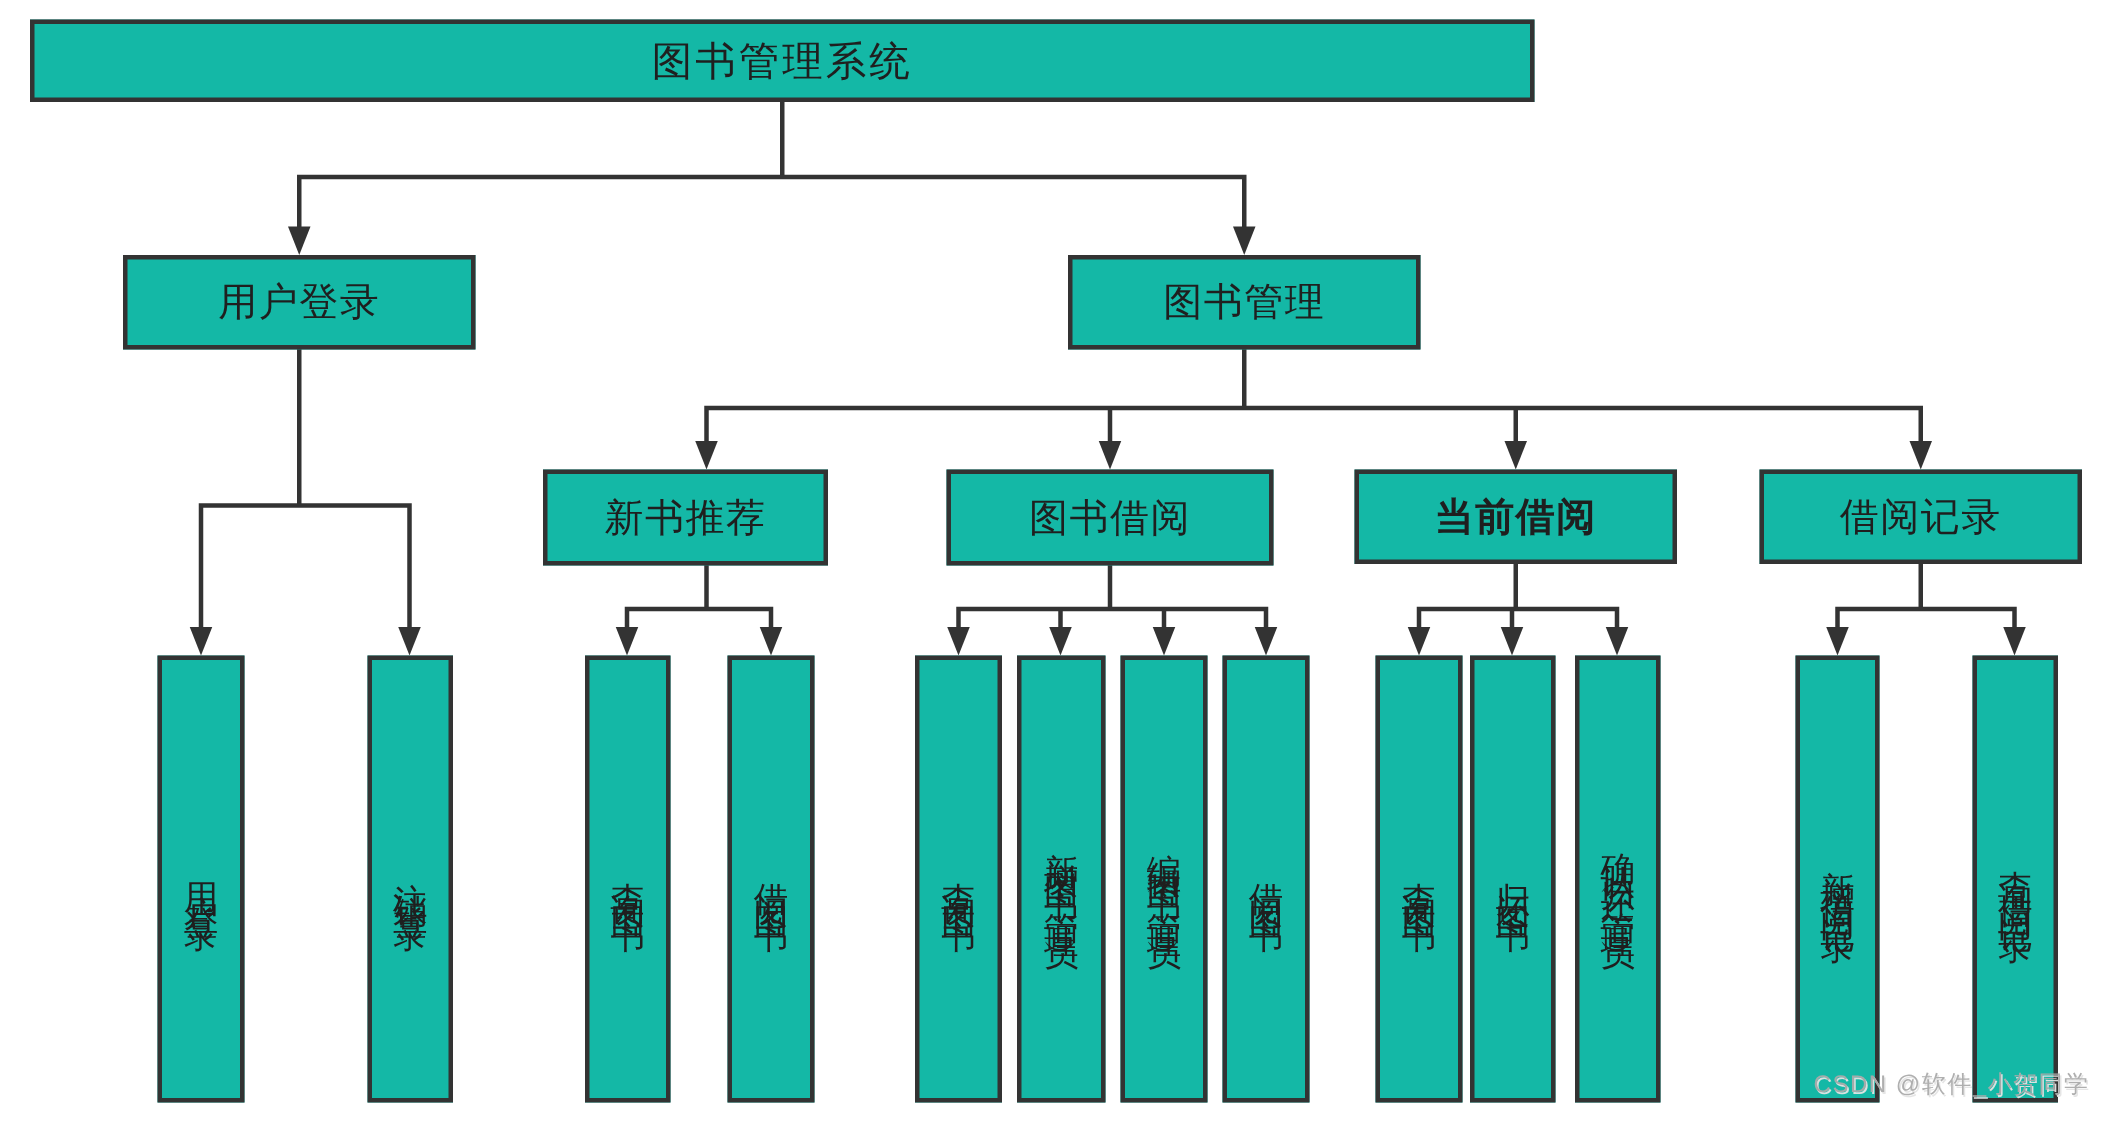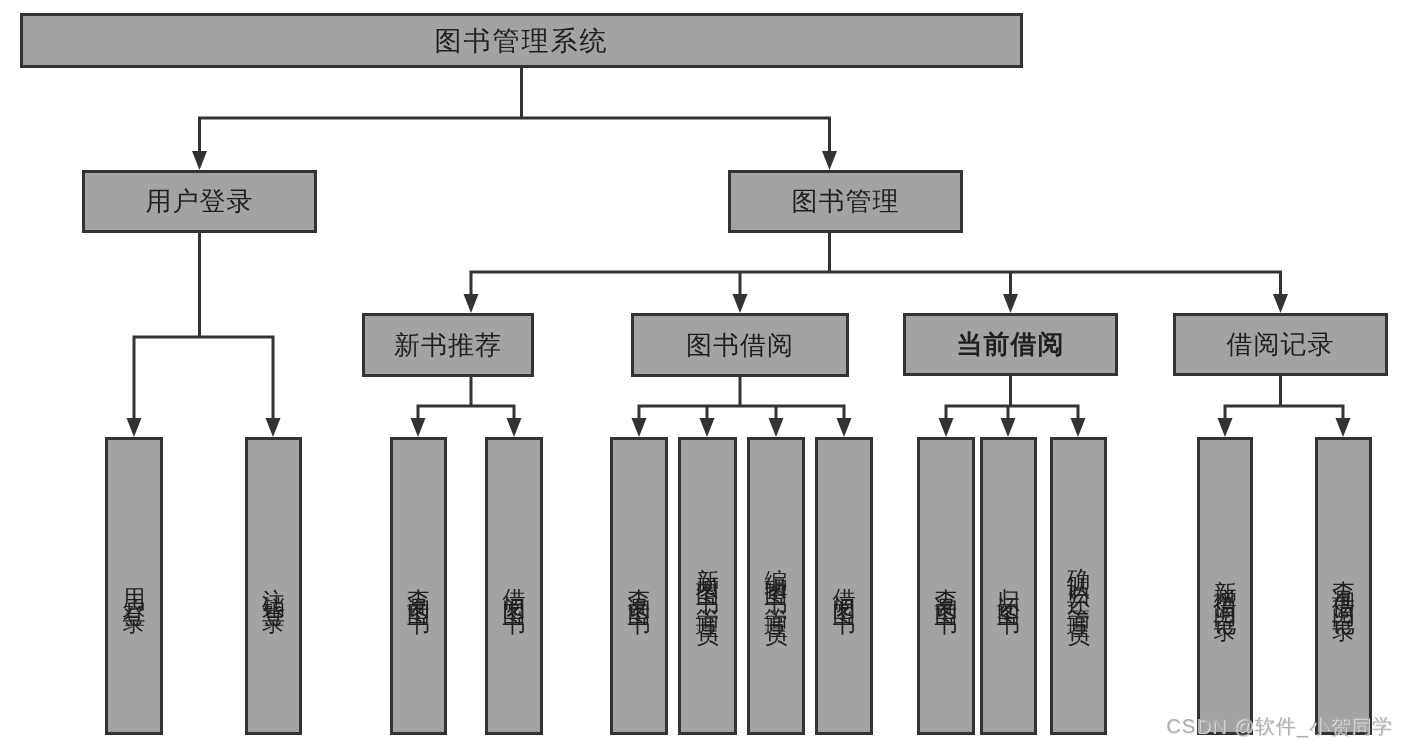--- a/index.html
+++ b/index.html
@@ -4,40 +4,40 @@
 <style>
   html,body{margin:0;padding:0;}
   body{
     width:1405px;height:747px;position:relative;background:#ffffff;
     font-family:"Liberation Sans","DejaVu Sans",sans-serif;
     overflow:hidden;
   }
   #connectors{position:absolute;left:0;top:0;width:1405px;height:747px;z-index:1;}
   .box{
     position:absolute;box-sizing:border-box;
-    border:3px solid #333333;background:#a3a3a3;
+    border:3px solid #333333;background:#14b8a6;
     display:flex;align-items:center;justify-content:center;
     color:#1f1f1f;z-index:2;
   }
   .hbox{font-size:26px;letter-spacing:1px;}
   .root{font-size:27px;letter-spacing:2px;}
   .vtext{
     writing-mode:vertical-rl;text-orientation:mixed;
     font-size:23px;letter-spacing:8px;line-height:1;
   }
   .watermark{
     position:absolute;top:713px;right:12px;z-index:5;
-    font-size:20px;letter-spacing:1px;color:#ababab;opacity:0.95;
+    font-size:16px;letter-spacing:1px;color:#ababab;opacity:0.95;
     text-shadow:1px 1px 0 #e4e4e4;
   }
   
   .n-root{left:20px;top:13px;width:1003px;height:55px;}
   .n-user-login{left:82px;top:170px;width:235px;height:63px;}
-  .n-book-mgmt{left:712px;top:170px;width:235px;height:63px;margin-left:16px;}
-  .n-new-book-rec{left:362px;top:313px;width:172px;height:64px;}
+  .n-book-mgmt{left:712px;top:170px;width:235px;height:63px;}
+  .n-new-book-rec{left:362px;top:313px;width:190px;height:64px;}
   .n-book-borrow{left:631px;top:313px;width:218px;height:64px;text-align:center;}
   .n-current-borrow{left:903px;top:313px;width:215px;height:63px;font-weight:bold;}
   .n-borrow-record{left:1173px;top:313px;width:215px;height:63px;}
   .leaf{top:437px;height:298px;}
   .n-leaf-user-login{left:105px;width:58px;}
   .n-leaf-logout{left:245px;width:57px;}
   .n-leaf-nbr-query{left:390px;width:57px;}
   .n-leaf-nbr-borrow{left:485px;width:58px;}
   .n-leaf-bb-query{left:610px;width:58px;}
   .n-leaf-bb-add{left:678px;width:59px;}

